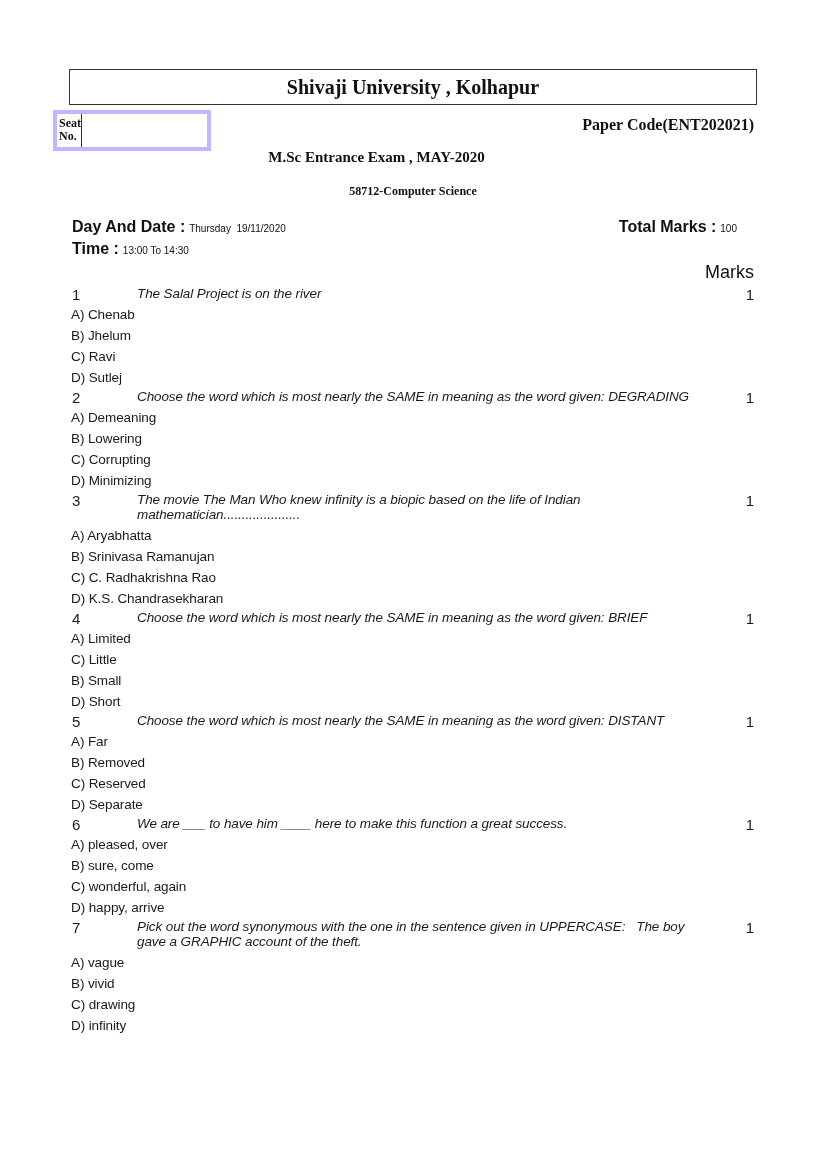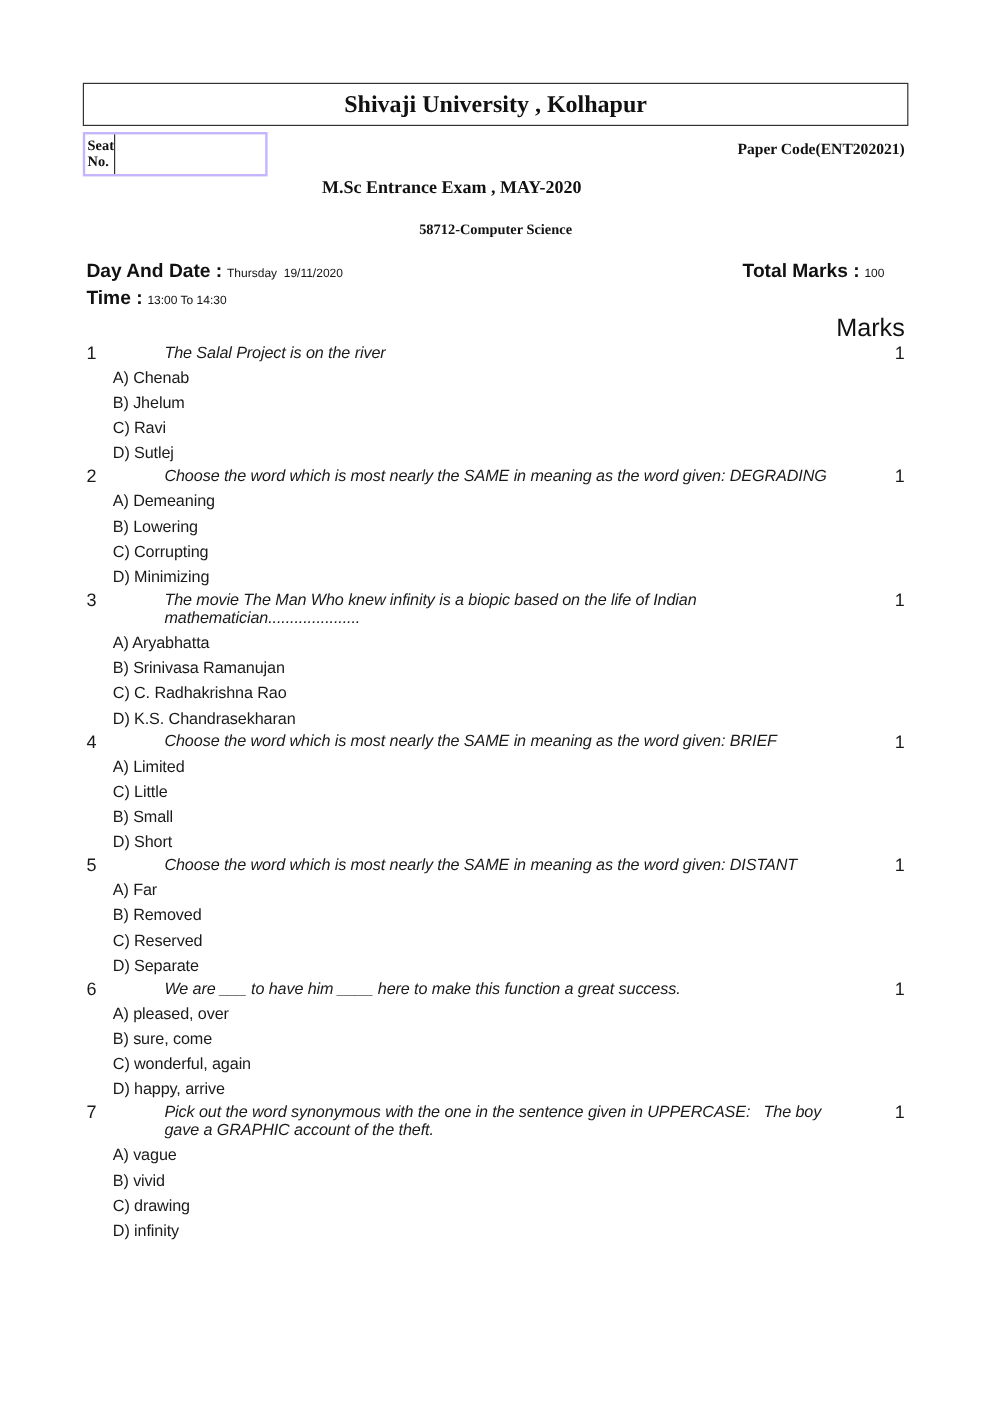--- a/index.html
+++ b/index.html
@@ -29,23 +29,23 @@
       justify-content: center;
     }
     .univ-title {
       font-family: "Liberation Serif", "DejaVu Serif", serif;
       font-weight: bold;
       font-size: 20px;
       letter-spacing: 0px;
     }
     .seat-box {
       position: absolute;
-      left: 69px; top: 110px;
+      left: 53px; top: 110px;
       width: 150px; height: 33px;
-      border: 2px solid #c4b5fd;
+      border: 4px solid #c4b5fd;
       display: flex;
     }
     .seat-label {
       width: 49px;
       border-right: 1px solid #333;
       font-family: "Liberation Serif", "DejaVu Serif", serif;
       font-weight: bold;
       font-size: 12px;
       line-height: 13px;
       padding: 3px 0 0 2px;
@@ -55,21 +55,21 @@
       flex: 1;
       border: none;
       outline: none;
       background: transparent;
     }
     .paper-code {
       position: absolute;
       right: 72px; top: 116px;
       font-family: "Liberation Serif", "DejaVu Serif", serif;
       font-weight: bold;
-      font-size: 13px;
+      font-size: 16px;
     }
     .exam-title {
       position: absolute;
       left: 0; width: 753px;
       top: 149px;
       text-align: center;
       font-family: "Liberation Serif", "DejaVu Serif", serif;
       font-weight: bold;
       font-size: 15px;
     }
@@ -95,21 +95,21 @@
       font-family: "Liberation Sans", "DejaVu Sans", sans-serif;
       font-size: 10px;
     }
     .day-date { left: 72px; top: 218px; }
     .time-row { left: 72px; top: 240px; }
     .total-marks { right: 89px; top: 218px; }
     .marks-header {
       position: absolute;
       right: 72px; top: 262px;
       font-family: "Liberation Sans", "DejaVu Sans", sans-serif;
-      font-size: 21px;
+      font-size: 18px;
     }
     .questions {
       position: absolute;
       left: 0; top: 285px;
       width: 826px;
     }
     .question {
       position: relative;
       font-family: "Liberation Sans", "DejaVu Sans", sans-serif;
       font-size: 13.5px;
@@ -127,21 +127,21 @@
     }
     .q-text {
       margin-left: 137px;
       width: 560px;
       line-height: 15px;
       padding-top: 1px;
       letter-spacing: -0.1px;
       font-style: italic;
     }
     .q-option {
-      margin-left: 94px;
+      margin-left: 71px;
       height: 21px;
       line-height: 21px;
       letter-spacing: -0.1px;
     }
     .q-text + .q-option { margin-top: 3px; }
   </style>
 </head>
 <body>
 
 <div class="page">

